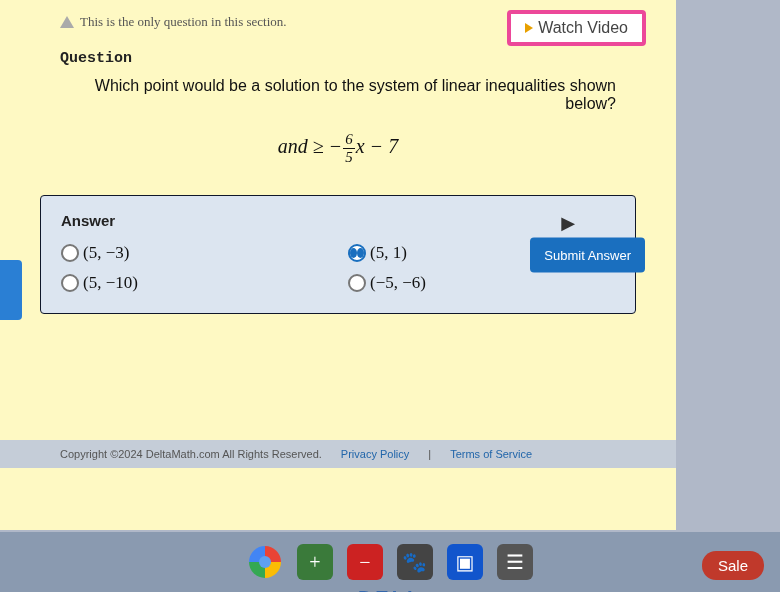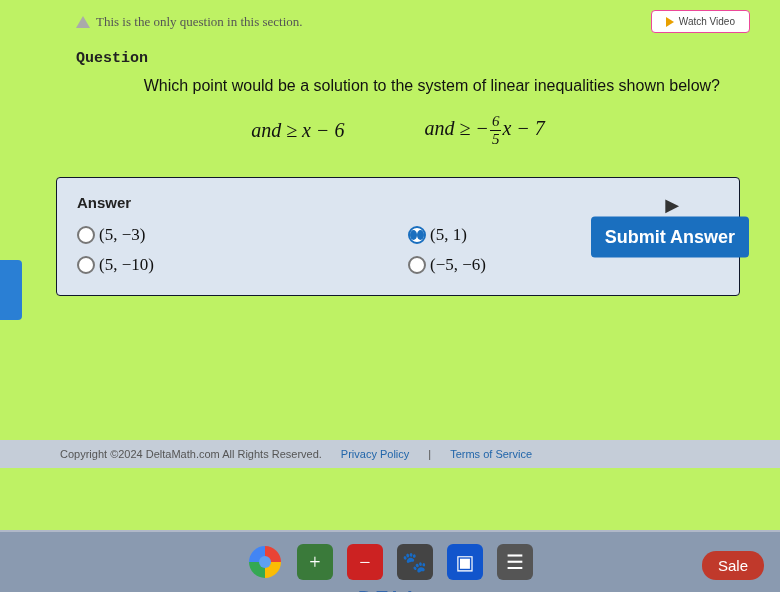--- a/index.html
+++ b/index.html
@@ -6,25 +6,25 @@
     body {
       width: 780px;
       height: 592px;
       background: #b0b8c8;
       font-family: 'Times New Roman', serif;
       overflow: hidden;
       position: relative;
     }
 
     .main-content {
-      background: #bef264;
-      width: 780px;
+      background: #fef9c3;
+      width: 676px;
       height: 530px;
       position: relative;
-      padding: 10px 0 0 16px;
+      padding: 10px 0 0 0;
     }
 
     .top-notice {
       display: flex;
       align-items: center;
       padding: 4px 60px;
       font-size: 13px;
       color: #555;
       gap: 6px;
     }
@@ -36,24 +36,24 @@
       border-right: 7px solid transparent;
       border-bottom: 12px solid #aaa;
       display: inline-block;
     }
 
     .watch-video-btn {
       position: absolute;
       right: 30px;
       top: 10px;
       background: white;
-      border: 1px solid #ec4899;
+      border: 4px solid #ec4899;
       border-radius: 4px;
       padding: 5px 14px;
-      font-size: 10px;
+      font-size: 16px;
       color: #444;
       display: flex;
       align-items: center;
       gap: 5px;
       cursor: pointer;
     }
 
     .play-icon {
       width: 0;
       height: 0;
@@ -194,25 +194,24 @@
     .submit-btn {
       position: absolute;
       right: -10px;
       top: 50%;
       transform: translateY(-50%);
       background: #1a6fbf;
       color: white;
       border: none;
       border-radius: 4px;
       padding: 10px 14px;
-      font-size: 18px;
+      font-size: 13px;
       font-family: Arial, sans-serif;
       cursor: pointer;
       writing-mode: horizontal-tb;
-      font-weight: bold;
     }
 
     .footer-bar {
       background: #c5cdd8;
       padding: 8px 60px;
       font-size: 11px;
       color: #555;
       position: absolute;
       bottom: 62px;
       left: 0;
@@ -340,25 +339,20 @@
   <button class="watch-video-btn">
     <span class="play-icon"></span>
     <span>Watch Video</span>
   </button>
 
   <div class="question-section">
     <div class="question-label">Question</div>
     <div class="question-text">Which point would be a solution to the system of linear inequalities shown below?</div>
 
     <div class="inequalities-row">
-      <div class="inequality">
-        <span style="font-style:italic; font-family: serif;">and</span>
-        <span> ≥ </span>
-        <span><i>x</i> − 6</span>
-      </div>
       <div class="inequality">
         <span style="font-style:italic; font-family: serif;">and</span>
         <span> ≥ −</span><span class="fraction">
             <span class="numerator">6</span>
             <span class="denominator">5</span>
           </span><span><i>x</i> − 7</span>
       </div>
     </div>
   </div>
 

